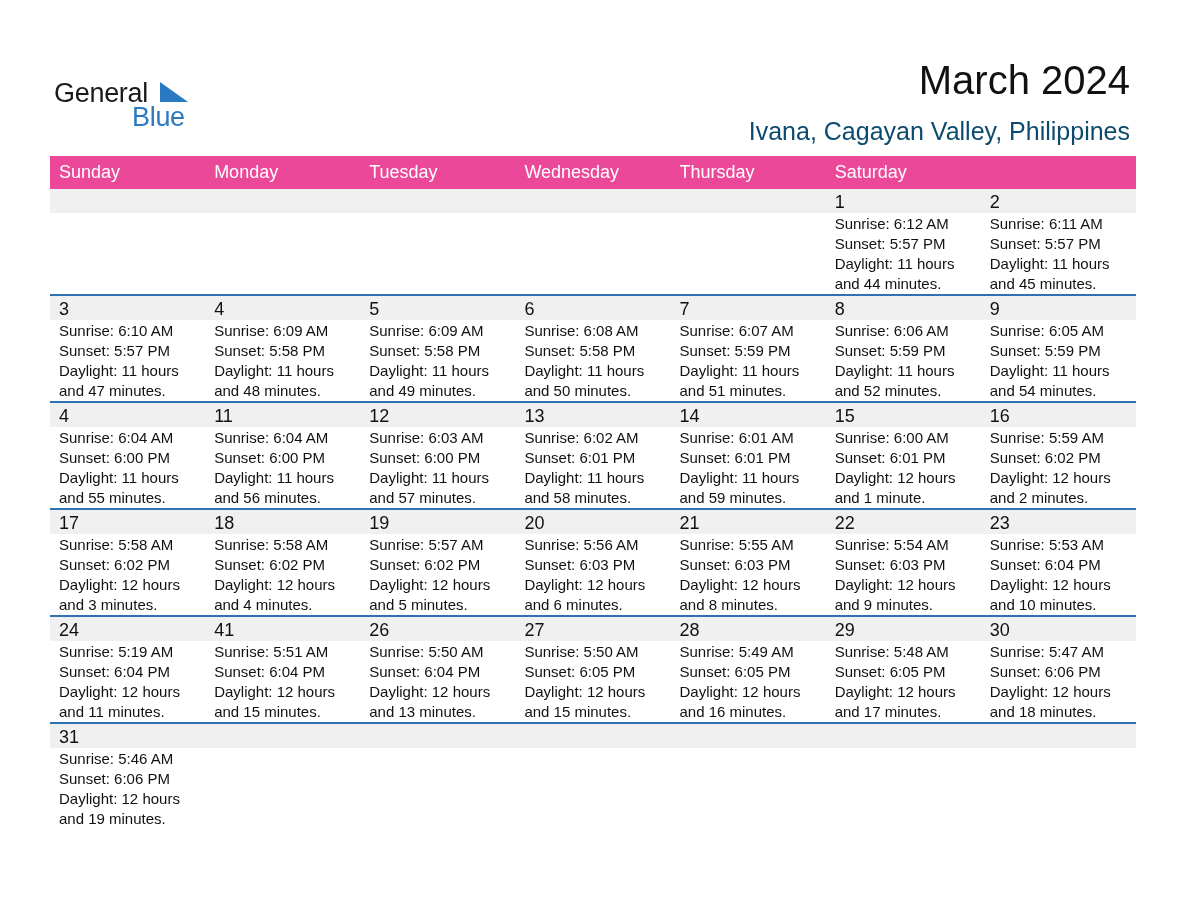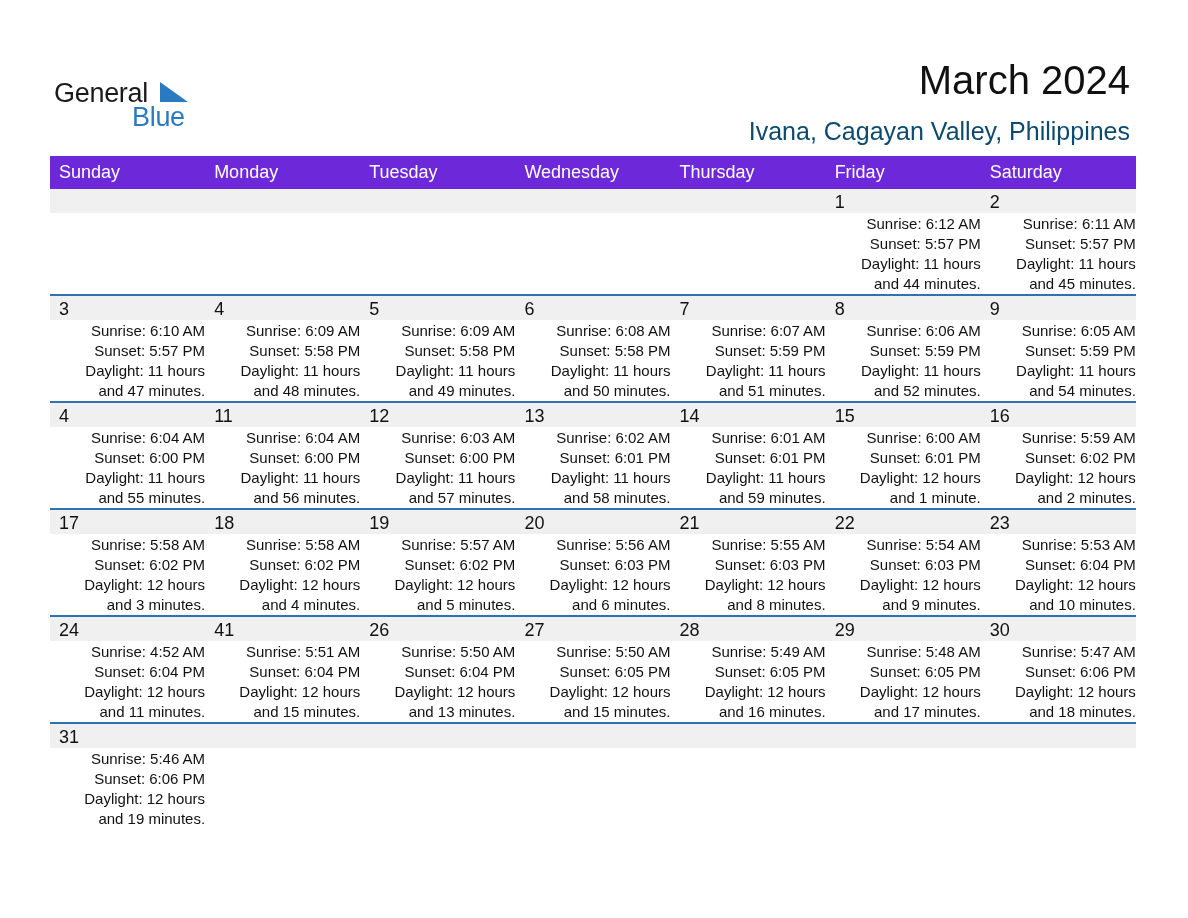--- a/index.html
+++ b/index.html
@@ -4,27 +4,27 @@
 <style>
   html, body { margin: 0; padding: 0; background: #ffffff; }
   body { width: 1188px; height: 918px; position: relative; font-family: "Liberation Sans", sans-serif; color: #111; overflow: hidden; }
   .logo { position: absolute; left: 54px; top: 78px; width: 150px; height: 54px; }
   .logo-general { position: absolute; left: 0; top: 0; font-size: 27px; color: #1a1a1a; letter-spacing: -0.3px; }
   .logo-blue { position: absolute; left: 78px; top: 24px; font-size: 27px; color: #2a7ac2; letter-spacing: -0.3px; }
   .logo-tri { position: absolute; left: 106px; top: 4px; width: 0; height: 0; border-left: 28px solid #2a7ac2; border-top: 20px solid transparent; }
   .month-title { position: absolute; right: 58px; top: 58px; font-size: 40px; color: #111; }
   .location { position: absolute; right: 58px; top: 117px; font-size: 25px; color: #0c4a6e; }
   .calendar { position: absolute; left: 50px; top: 156px; width: 1086px; }
-  .header-row { display: flex; background: #6d28d9; height: 33px; }
+  .header-row { display: flex; background: #ec4899; height: 33px; }
   .header-cell { width: 155.14px; box-sizing: border-box; padding-left: 9px; line-height: 33px; color: #ffffff; font-size: 18px; }
   .week { border-top: 2px solid #2e72b3; }
   .week.first { border-top: none; }
   .day-num-row { display: flex; background: #f0f0f0; height: 24px; }
   .day-num { width: 155.14px; box-sizing: border-box; padding-left: 9px; font-size: 18px; line-height: 26px; color: #111; }
-  .info-row { display: flex; height: 81px; text-align: right; }
+  .info-row { display: flex; height: 81px; }
   .info-cell { width: 155.14px; box-sizing: border-box; padding-left: 9px; padding-top: 1px; font-size: 15px; line-height: 20px; color: #111; }
   .info-cell div { white-space: nowrap; }
   .week.last .info-row { height: 85px; }
 </style>
 </head>
 <body>
 
 <div class="logo">
   <span class="logo-general">General</span>
   <span class="logo-tri"></span>
@@ -34,21 +34,20 @@
 <div class="month-title">March 2024</div>
 <div class="location">Ivana, Cagayan Valley, Philippines</div>
 
 <div class="calendar">
   <div class="header-row" id="hdr">
       <div class="header-cell">Sunday</div>
       <div class="header-cell">Monday</div>
       <div class="header-cell">Tuesday</div>
       <div class="header-cell">Wednesday</div>
       <div class="header-cell">Thursday</div>
-      <div class="header-cell">Friday</div>
       <div class="header-cell">Saturday</div>
     </div>
   <div id="weeks">
       <div class="week first">
         <div class="day-num-row">
           <div class="day-num"></div>
           <div class="day-num"></div>
           <div class="day-num"></div>
           <div class="day-num"></div>
           <div class="day-num"></div>
@@ -270,21 +269,21 @@
           <div class="day-num">24</div>
           <div class="day-num">41</div>
           <div class="day-num">26</div>
           <div class="day-num">27</div>
           <div class="day-num">28</div>
           <div class="day-num">29</div>
           <div class="day-num">30</div>
         </div>
         <div class="info-row">
           <div class="info-cell">
-            <div>Sunrise: 4:52 AM</div>
+            <div>Sunrise: 5:19 AM</div>
             <div>Sunset: 6:04 PM</div>
             <div>Daylight: 12 hours</div>
             <div>and 11 minutes.</div>
           </div>
           <div class="info-cell">
             <div>Sunrise: 5:51 AM</div>
             <div>Sunset: 6:04 PM</div>
             <div>Daylight: 12 hours</div>
             <div>and 15 minutes.</div>
           </div>

